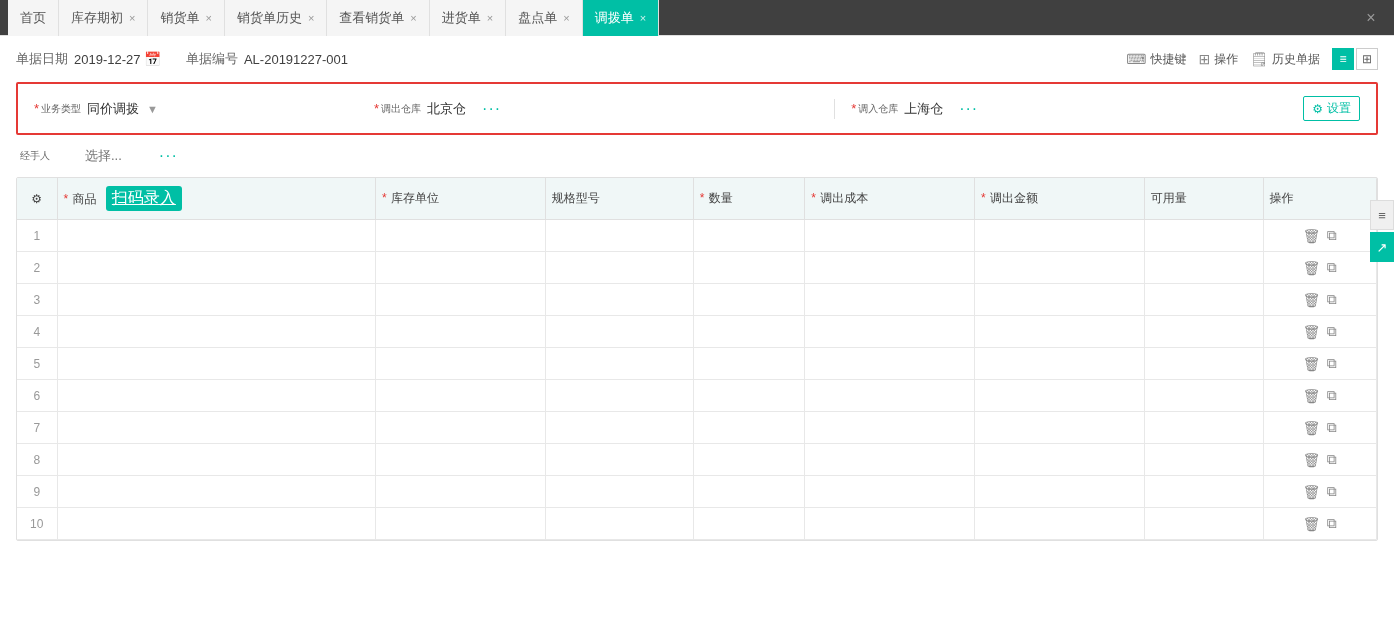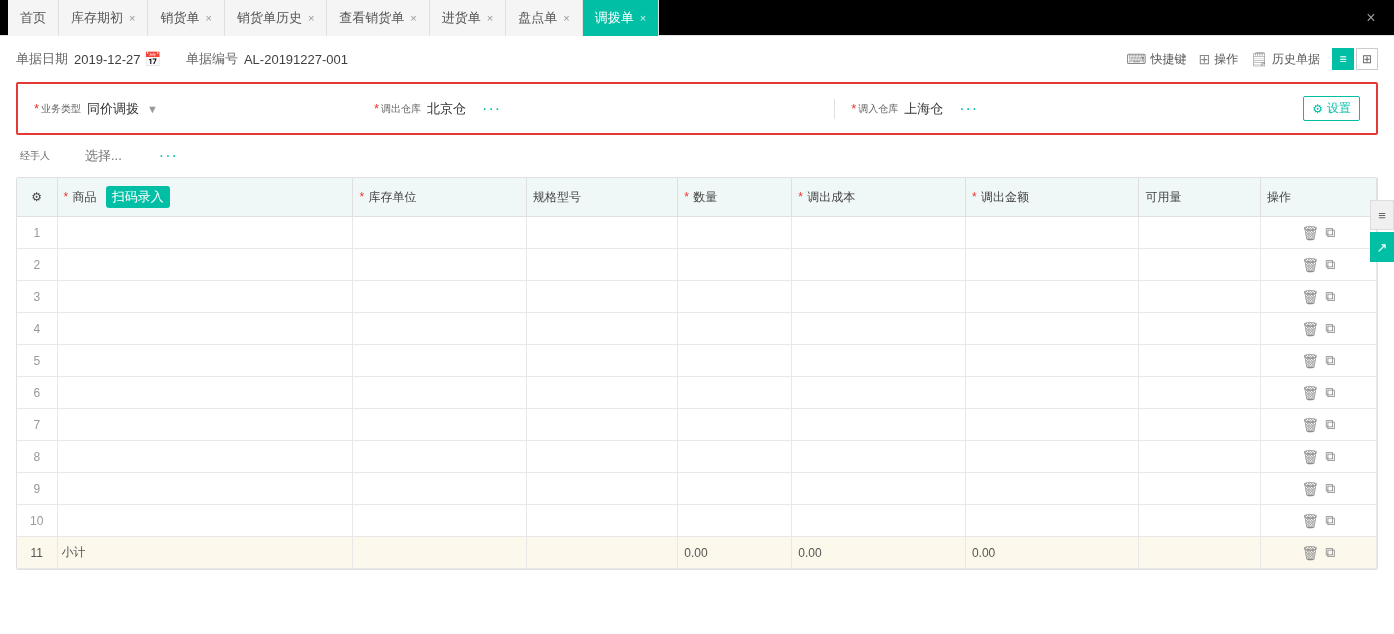--- a/index.html
+++ b/index.html
@@ -3,21 +3,21 @@
   <meta charset="utf-8">
   <style>
     * { box-sizing: border-box; margin: 0; padding: 0; }
     body { font-family: 'Microsoft YaHei', Arial, sans-serif; font-size: 13px; background: #fff; color: #333; overflow: hidden; }
 
     
     .tab-bar {
       display: flex;
       align-items: center;
       border-bottom: 1px solid #e0e0e0;
-      background: #000000;
+      background: #404040;
       height: 36px;
       padding: 0 8px;
       position: relative;
     }
     .tab-item {
       display: flex;
       align-items: center;
       padding: 0 12px;
       height: 36px;
       cursor: pointer;
@@ -269,23 +269,24 @@
     .gear-cell {
       width: 36px;
       text-align: center;
     }
     .scan-btn {
       background: #00bfa5;
       color: #fff;
       border: none;
       border-radius: 3px;
       padding: 2px 6px;
-      font-size: 13px;
+      font-size: 16px;
       cursor: pointer;
       margin-left: 6px;
+      text-decoration: underline;
     }
 
     
     .table-scroll-area {
       max-height: 400px;
       overflow-y: auto;
       overflow-x: auto;
     }
     .table-scroll-area::-webkit-scrollbar { height: 6px; width: 6px; }
     .table-scroll-area::-webkit-scrollbar-thumb { background: #ccc; border-radius: 3px; }
@@ -617,36 +618,20 @@
       <td></td>
       <td></td>
       <td></td>
       <td>
         <div class="col-actions">
           <span class="action-icon">🗑</span>
           <span class="action-icon">⧉</span>
         </div>
       </td>
     </tr>
-            <tr class="subtotal-row">
-      <td class="row-num">11</td>
-      <td style="color:#555;padding-left:4px;">小计</td>
-      <td></td>
-      <td></td>
-      <td>0.00</td>
-      <td>0.00</td>
-      <td>0.00</td>
-      <td></td>
-      <td>
-        <div class="col-actions">
-          <span class="action-icon">🗑</span>
-          <span class="action-icon">⧉</span>
-        </div>
-      </td>
-    </tr>
           </tbody>
       </table>
     </div>
   </div>
 
 </div>
 
 <div class="right-float">
   <div class="float-btn">≡</div>
   <div class="float-btn green">↗</div>

